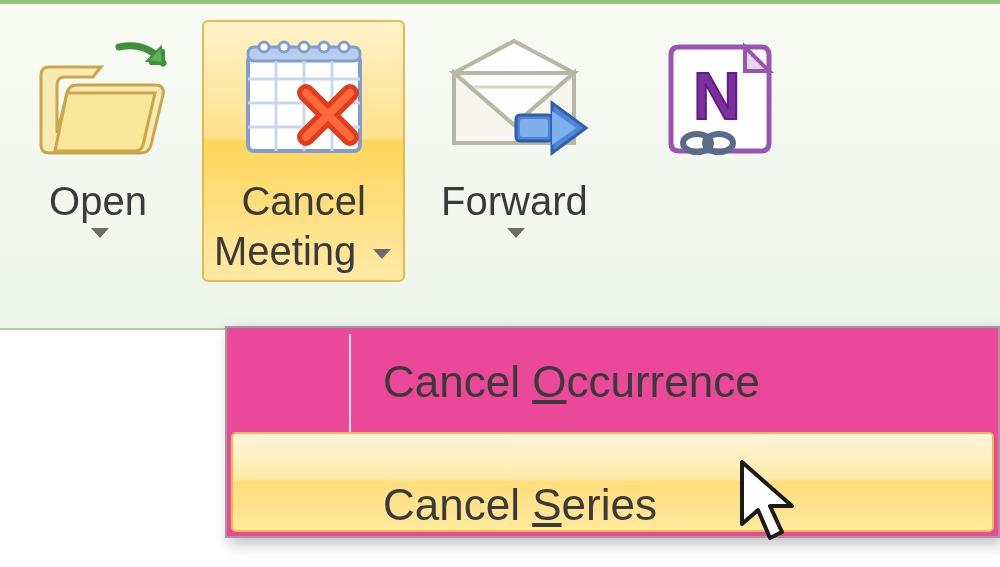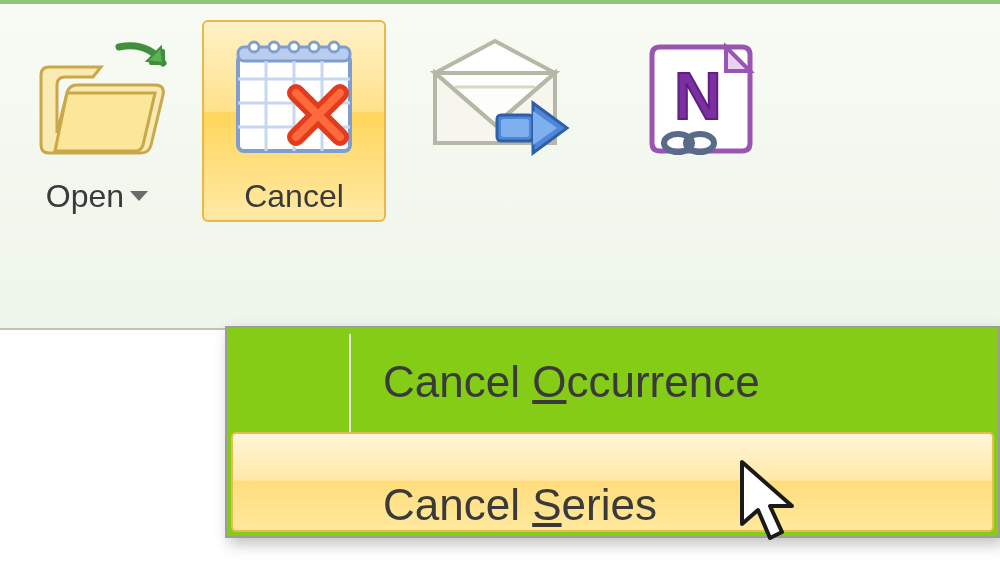--- a/index.html
+++ b/index.html
@@ -49,43 +49,43 @@
     align-items: center;
     justify-content: center;
     margin-bottom: 8px;
   }
   .open-btn .icon-slot { width: 160px; }
   .cancel-btn .icon-slot { width: 160px; }
   .forward-btn .icon-slot { width: 170px; }
   .onenote-btn .icon-slot { width: 170px; }
 
   .btn-label {
-    font-size: 32px;
+    font-size: 40px;
     color: #3a3a3a;
     text-align: center;
     line-height: 1.25;
     display: flex;
-    flex-direction: row;
+    flex-direction: column;
     align-items: center;
   }
   .btn-label .line { display: block; }
   .drop-caret {
     display: inline-block;
     vertical-align: middle;
     margin-left: 4px;
   }
   .drop-caret svg { display: block; }
 
   
   .dropdown {
     position: absolute;
     left: 225px;
     top: 326px;
     width: 775px;
-    background: #84cc16;
+    background: #ec4899;
     border: 2px solid #9d9d9d;
     box-shadow: 4px 6px 14px rgba(0,0,0,.25);
     padding: 4px 4px;
   }
   .dropdown::before {
     
     content: "";
     position: absolute;
     left: 122px;
     top: 6px;
@@ -173,20 +173,28 @@
         <line x1="98" y1="28" x2="98" y2="118" stroke="#c7d7ef" stroke-width="3"></line>
 
         <g transform="translate(72,60)">
           <path d="M0 0 L44 44 M44 0 L0 44" stroke="#e23c1e" stroke-width="18" stroke-linecap="round"></path>
           <path d="M0 0 L44 44 M44 0 L0 44" stroke="#ff6a3c" stroke-width="8" stroke-linecap="round"></path>
         </g>
       </svg>
     </div>
     <div class="btn-label">
       <span class="line">Cancel</span>
+      <span class="line">
+        <span>Meeting</span>
+        <span class="drop-caret">
+          <svg width="22" height="14">
+              <polygon points="2,2 20,2 11,12" fill="#6b6b6b"></polygon>
+            </svg>
+        </span>
+      </span>
     </div>
   </div>
 
   <div class="ribbon-button forward-btn">
     <div class="icon-slot">
       <svg width="160" height="130" viewBox="0 0 160 130">
 
         <polygon points="20,40 140,40 80,92" fill="#fdfdfb" stroke="#b7b7a8" stroke-width="4"></polygon>
         <polygon points="20,40 20,110 140,110 140,40 80,92" fill="#f7f6ee" stroke="#b7b7a8" stroke-width="4"></polygon>
         <polygon points="20,40 80,8 140,40" fill="#ffffff" stroke="#b7b7a8" stroke-width="4"></polygon>
@@ -194,20 +202,30 @@
         <line x1="40" y1="54" x2="120" y2="54" stroke="#d7d7c8" stroke-width="3"></line>
 
         <g transform="translate(82,70)">
           <rect x="0" y="12" width="36" height="26" rx="4" fill="#4f86d8" stroke="#2f5fa8" stroke-width="3"></rect>
           <polygon points="36,0 70,25 36,50" fill="#4f86d8" stroke="#2f5fa8" stroke-width="3"></polygon>
           <rect x="4" y="16" width="28" height="18" rx="3" fill="#7fb0ee"></rect>
           <polygon points="36,8 60,25 36,42" fill="#7fb0ee"></polygon>
         </g>
       </svg>
     </div>
+    <div class="btn-label">
+      <span class="line">
+        <span>Forward</span>
+      </span>
+      <span class="drop-caret">
+        <svg width="22" height="14">
+            <polygon points="2,2 20,2 11,12" fill="#6b6b6b"></polygon>
+          </svg>
+      </span>
+    </div>
   </div>
 
   <div class="ribbon-button onenote-btn">
     <div class="icon-slot">
       <svg width="150" height="130" viewBox="0 0 150 130">
 
         <path d="M34 14 L116 14 Q124 14 124 22 L124 110 Q124 118 116 118 L34 118 Q26 118 26 110 L26 22 Q26 14 34 14 Z" fill="#ffffff" stroke="#9a54b2" stroke-width="5"></path>
 
         <polygon points="100,14 124,38 100,38" fill="#e8d4f0" stroke="#9a54b2" stroke-width="4"></polygon>
 

